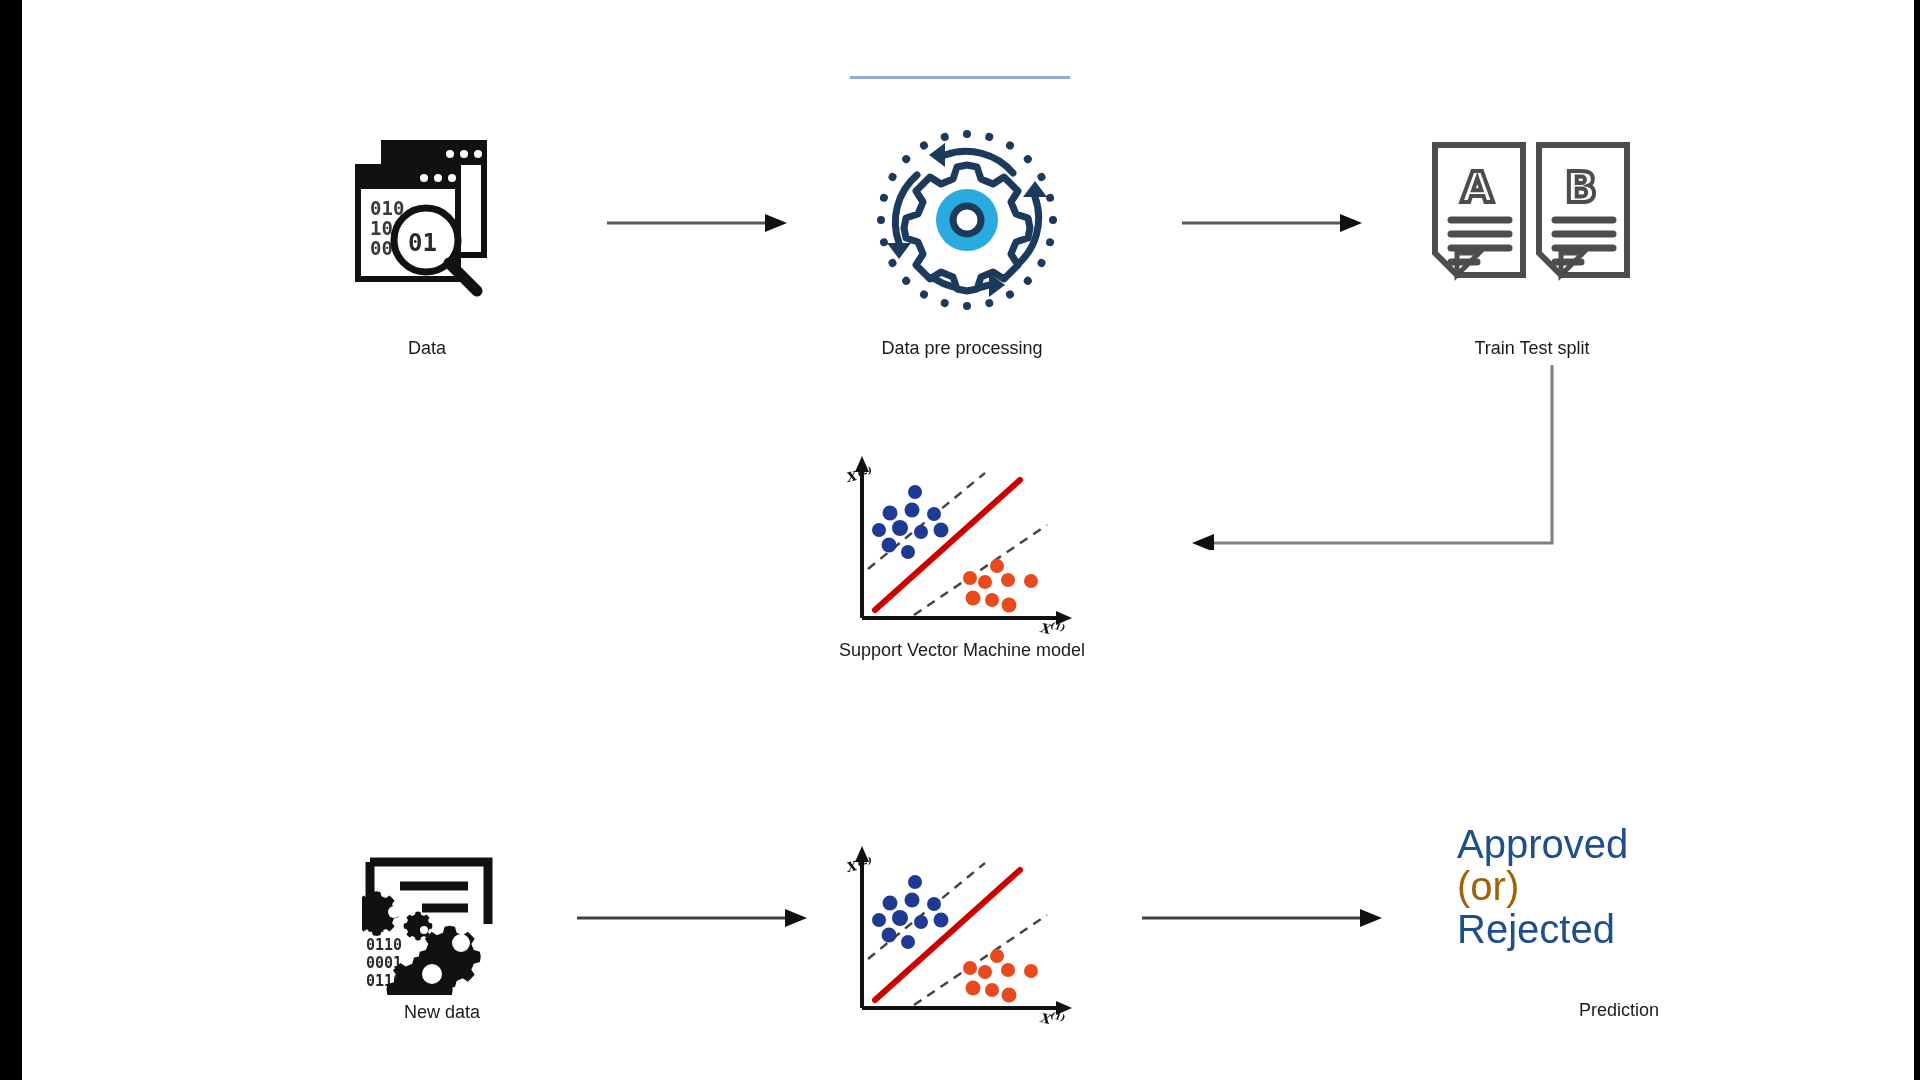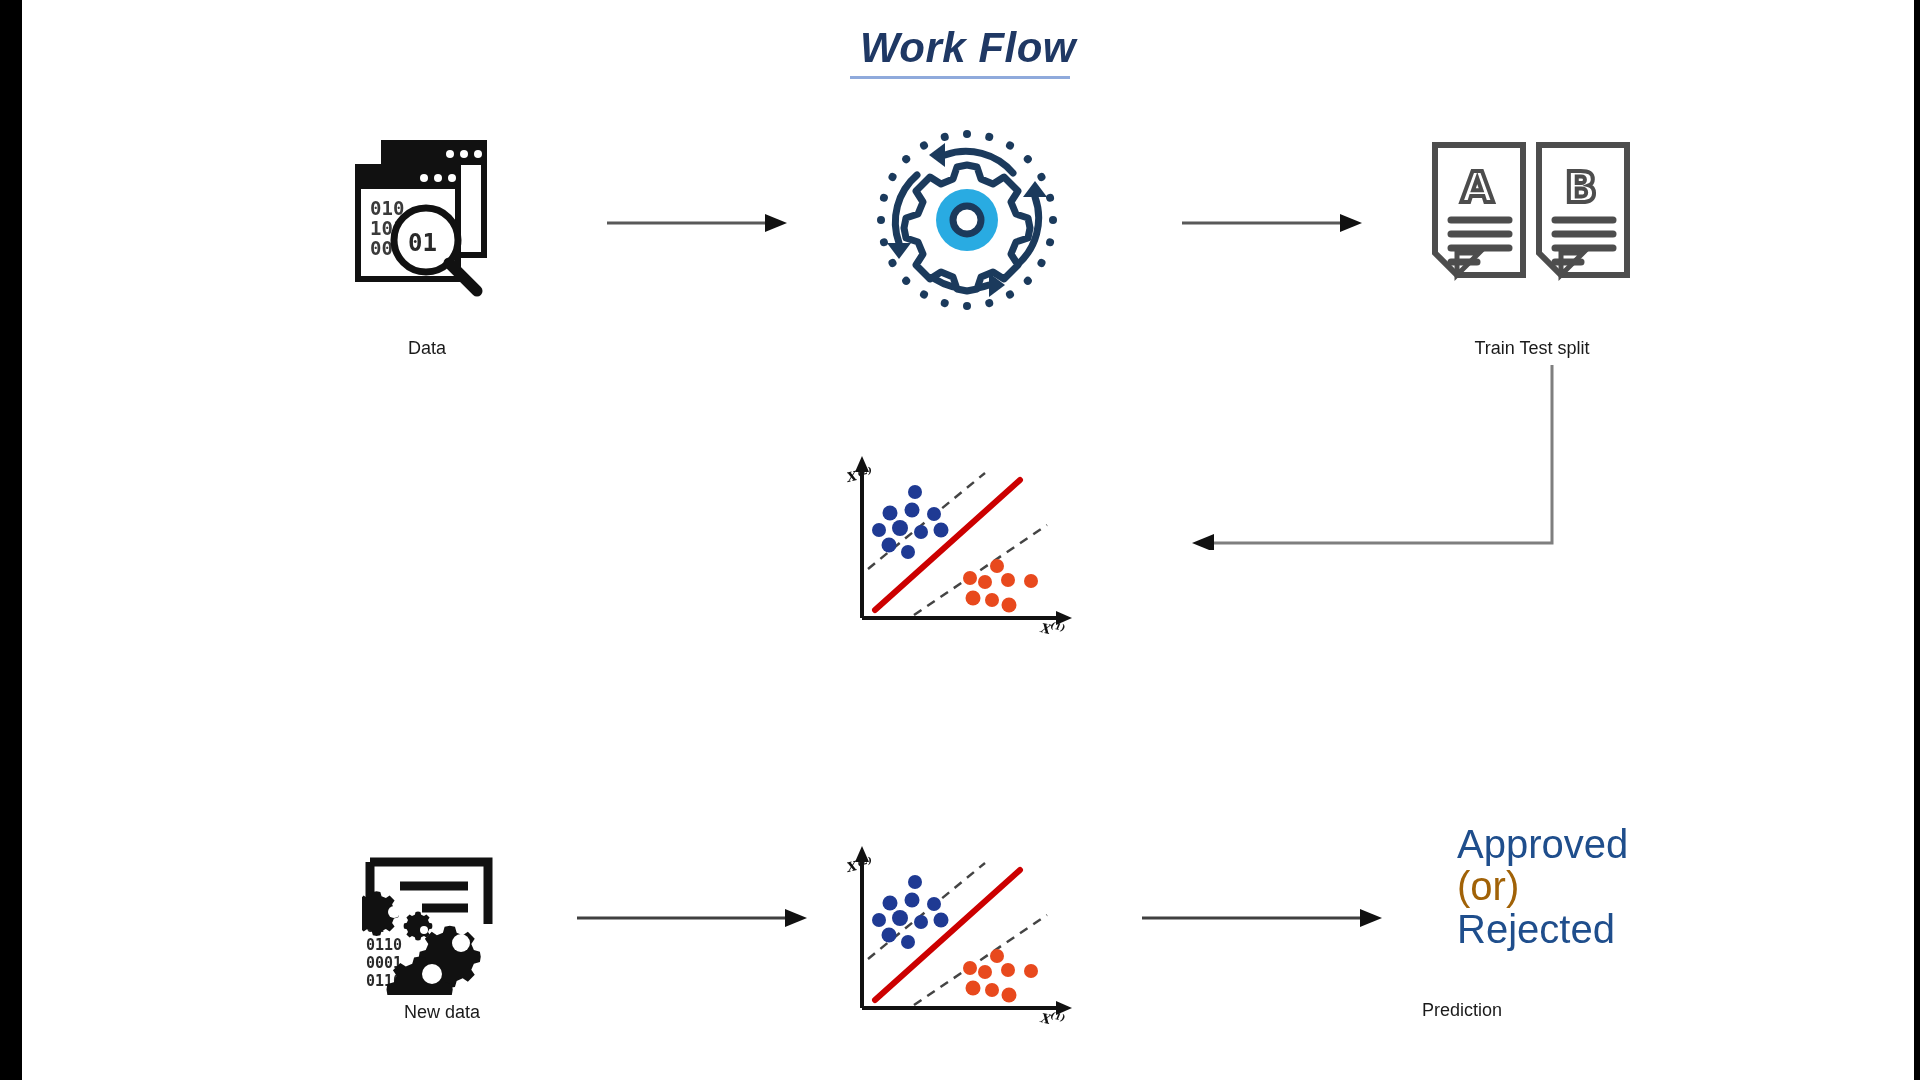--- a/index.html
+++ b/index.html
@@ -44,23 +44,20 @@
     font-family:"Liberation Sans", sans-serif;
   }
   .pred-blue{color:#1F4E8C;}
   .pred-black{color:#a16207;}
 </style>
 </head>
 <body>
 
 <div id="slide">
 
-  <div id="title-wrap">
-    <span id="title-text">Work Flow</span>
-  </div>
   <div id="title-rule"></div>
 
   <div class="icon-box" style="left:330px;top:135px;width:150px;height:175px;">
     <svg width="150" height="175" viewBox="0 0 150 175">
 
       <rect x="32" y="8" width="100" height="112" fill="#fff" stroke="#111" stroke-width="6"></rect>
       <rect x="32" y="8" width="100" height="22" fill="#111"></rect>
       <circle cx="98" cy="19" r="4" fill="#fff"></circle>
         <circle cx="112" cy="19" r="4" fill="#fff"></circle>
         <circle cx="126" cy="19" r="4" fill="#fff"></circle>
@@ -133,20 +130,21 @@
         <polygon points="20,118 44,118 32,134"></polygon>
       </g>
 
       <g>
         <path d="M100 40 l10 2 4 12 12 5 11-7 14 14 -7 11 5 12 12 4 2 10 -2 10 -12 4 -5 12 7 11 -14 14 -11-7 -12 5 -4 12 -10 2 -10-2 -4-12 -12-5 -11 7 -14-14 7-11 -5-12 -12-4 -2-10 2-10 12-4 5-12 -7-11 14-14 11 7 12-5 4-12z" fill="#fff" stroke="#1B3A5C" stroke-width="7" stroke-linejoin="round"></path>
         <circle cx="100" cy="95" r="31" fill="#29ABE2"></circle>
         <circle cx="100" cy="95" r="14" fill="#fff" stroke="#1B3A5C" stroke-width="7"></circle>
       </g>
     </svg>
   </div>
+  <div class="node-label" style="left:680px;top:338px;width:520px;">Data pre processing</div>
 
   <div class="arrow" style="left:1160px;top:210px;">
     <svg width="180" height="26" viewBox="0 0 180 26">
       <line x1="0" y1="13" x2="160" y2="13" stroke="#595959" stroke-width="3"></line>
       <polygon points="158,4 180,13 158,22" fill="#111"></polygon>
     </svg>
   </div>
 
   <div class="icon-box" style="left:1405px;top:140px;width:215px;height:175px;">
     <svg width="215" height="175" viewBox="0 0 215 175">
@@ -214,20 +212,21 @@
           <circle cx="128" cy="128" r="7"></circle>
           <circle cx="143" cy="132" r="7"></circle>
         <circle cx="166" cy="130" r="7"></circle>
           <circle cx="189" cy="131" r="7"></circle>
           <circle cx="131" cy="148" r="7.5"></circle>
         <circle cx="150" cy="150" r="7"></circle>
           <circle cx="167" cy="155" r="7.5"></circle>
       </g>
     </svg>
   </div>
+  <div class="node-label" style="left:640px;top:640px;width:600px;">Support Vector Machine model</div>
 
 
   <div class="icon-box" style="left:340px;top:850px;width:150px;height:145px;">
     <svg width="150" height="145" viewBox="0 0 150 145">
       <path d="M8 12 h118 v62" fill="none" stroke="#111" stroke-width="9"></path>
       <line x1="8" y1="12" x2="8" y2="56" stroke="#111" stroke-width="9"></line>
       <line x1="38" y1="36" x2="106" y2="36" stroke="#111" stroke-width="9"></line>
       <line x1="60" y1="58" x2="106" y2="58" stroke="#111" stroke-width="9"></line>
       <g font-family="DejaVu Sans Mono, monospace" font-size="15" font-weight="bold" fill="#2b2b2b">
         <text x="4" y="82">01</text>
@@ -298,15 +297,15 @@
   <div class="arrow" style="left:1120px;top:905px;">
     <svg width="240" height="26" viewBox="0 0 240 26">
       <line x1="0" y1="13" x2="220" y2="13" stroke="#404040" stroke-width="3"></line>
       <polygon points="218,4 240,13 218,22" fill="#111"></polygon>
     </svg>
   </div>
 
   <div class="pred-line pred-blue" style="left:1435px;top:822px;">Approved</div>
   <div class="pred-line pred-black" style="left:1435px;top:864px;">(or)</div>
   <div class="pred-line pred-blue" style="left:1435px;top:907px;">Rejected</div>
-  <div class="node-label" style="left:1315px;top:1000px;width:250px;">Prediction</div>
+  <div class="node-label" style="left:1472px;top:1000px;width:250px;">Prediction</div>
 
 </div>
 
 </body></html>

